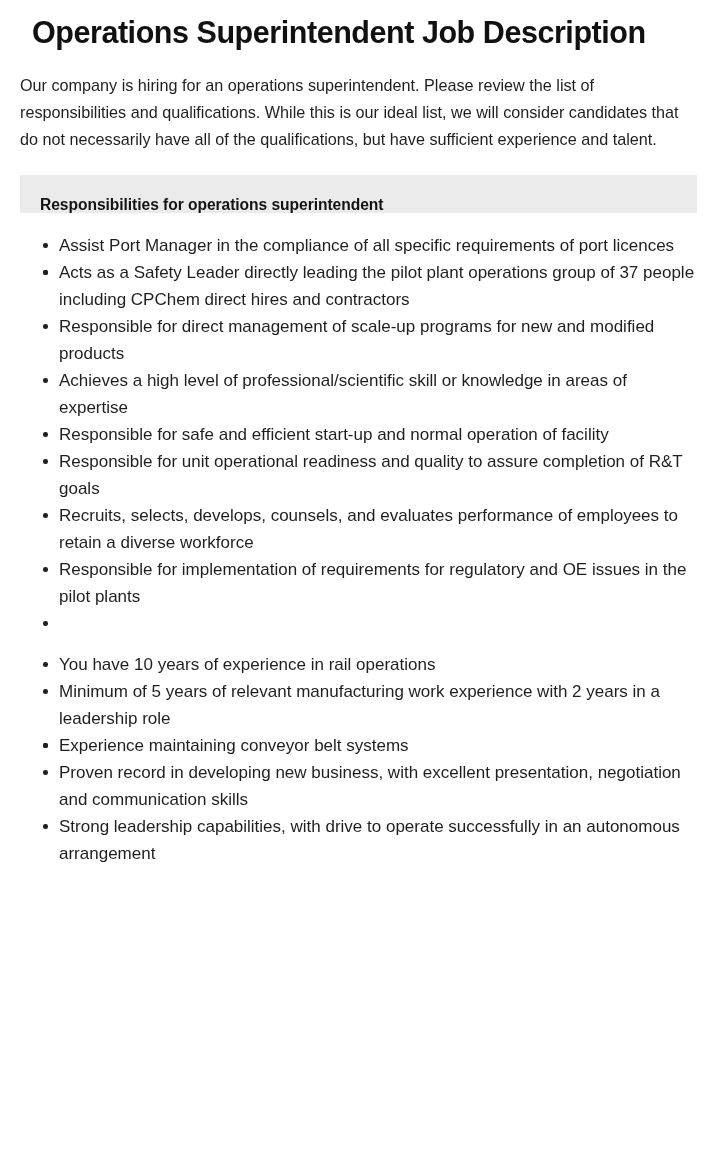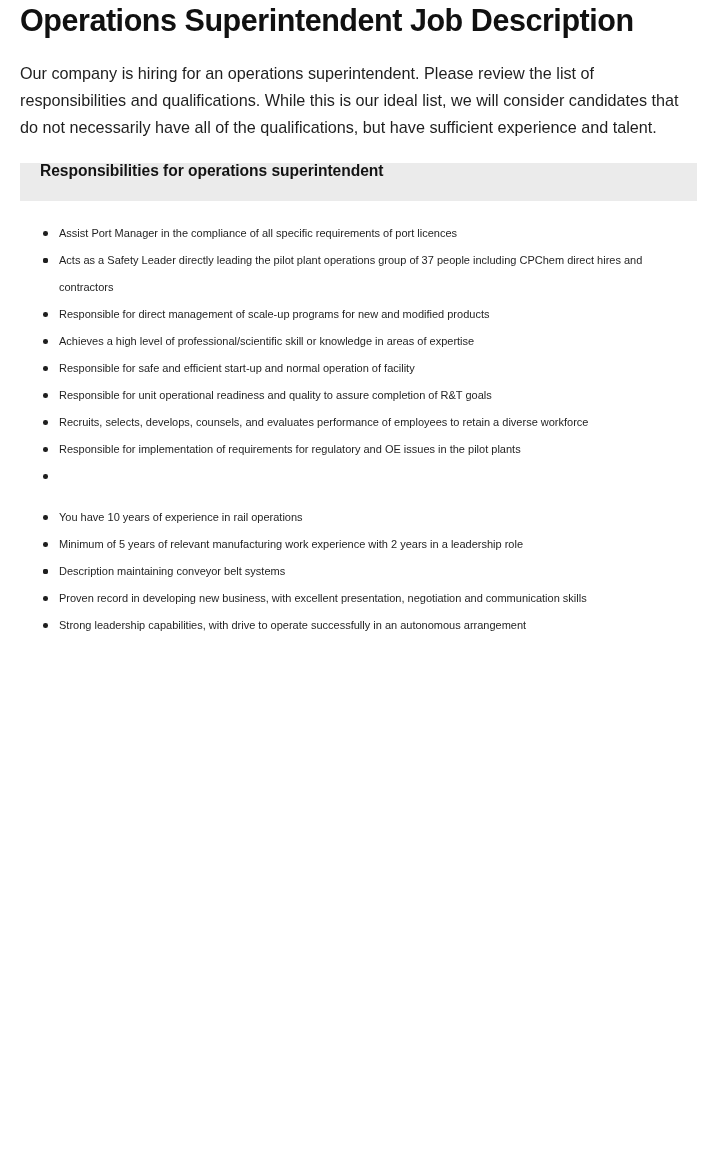--- a/index.html
+++ b/index.html
@@ -19,21 +19,21 @@
 
   .page {
     width: 720px;
     height: 1164px;
     box-sizing: border-box;
     position: relative;
   }
 
   
   .doc-title {
-    margin: 0;
+    margin: 12px;
     padding: 0 20px;
     font-size: 30.5px;
     line-height: 40px;
     font-weight: 700;
     letter-spacing: -0.45px;
     color: #111111;
     white-space: nowrap;
   }
 
   
@@ -48,21 +48,21 @@
 
   
   .section {
     margin-top: 22px;
   }
   .section-header {
     margin: 0 23px 0 20px;
     background: #ebebeb;
     height: 38px;
     display: flex;
-    align-items: flex-start;
+    align-items: flex-end;
     padding: 0 20px;
     box-sizing: border-box;
   }
   .section-header-text {
     font-size: 15.6px;
     font-weight: 700;
     color: #131313;
     letter-spacing: -0.05px;
     line-height: 1;
   }
@@ -71,21 +71,21 @@
   ul.bullets {
     list-style: none;
     margin: 0;
     padding: 0;
     padding-top: 19px;
   }
   ul.bullets li {
     position: relative;
     margin: 0;
     padding: 0 22px 0 59px;
-    font-size: 11px;
+    font-size: 17px;
     line-height: 27px;
     color: #1f1f1f;
     font-weight: 400;
   }
   ul.bullets li .bullet-dot {
     position: absolute;
     left: 43px;
     top: 11px;
     width: 4.6px;
     height: 4.6px;
@@ -118,20 +118,20 @@
           <li><span class="bullet-dot"></span><span>Recruits, selects, develops, counsels, and evaluates performance of employees to retain a diverse workforce</span></li>
           <li><span class="bullet-dot"></span><span>Responsible for implementation of requirements for regulatory and OE issues in the pilot plants</span></li>
           <li><span class="bullet-dot"></span></li>
         </ul>
       </div>
       <div class="section">
         <ul class="bullets">
           <li><span class="bullet-dot"></span><span>You have 10 years of experience in rail operations</span></li>
           <li><span class="bullet-dot"></span><span>Minimum of 5 years of relevant manufacturing work experience with 2 years in a leadership role</span></li>
           <li><span class="bullet-dot"></span></li>
-          <li><span class="bullet-dot"></span><span>Description maintaining conveyor belt systems</span></li>
+          <li><span class="bullet-dot"></span><span>Experience maintaining conveyor belt systems</span></li>
           <li><span class="bullet-dot"></span><span>Proven record in developing new business, with excellent presentation, negotiation and communication skills</span></li>
           <li><span class="bullet-dot"></span><span>Strong leadership capabilities, with drive to operate successfully in an autonomous arrangement</span></li>
         </ul>
       </div>
     </div>
 
 </div>
 
 </body></html>

